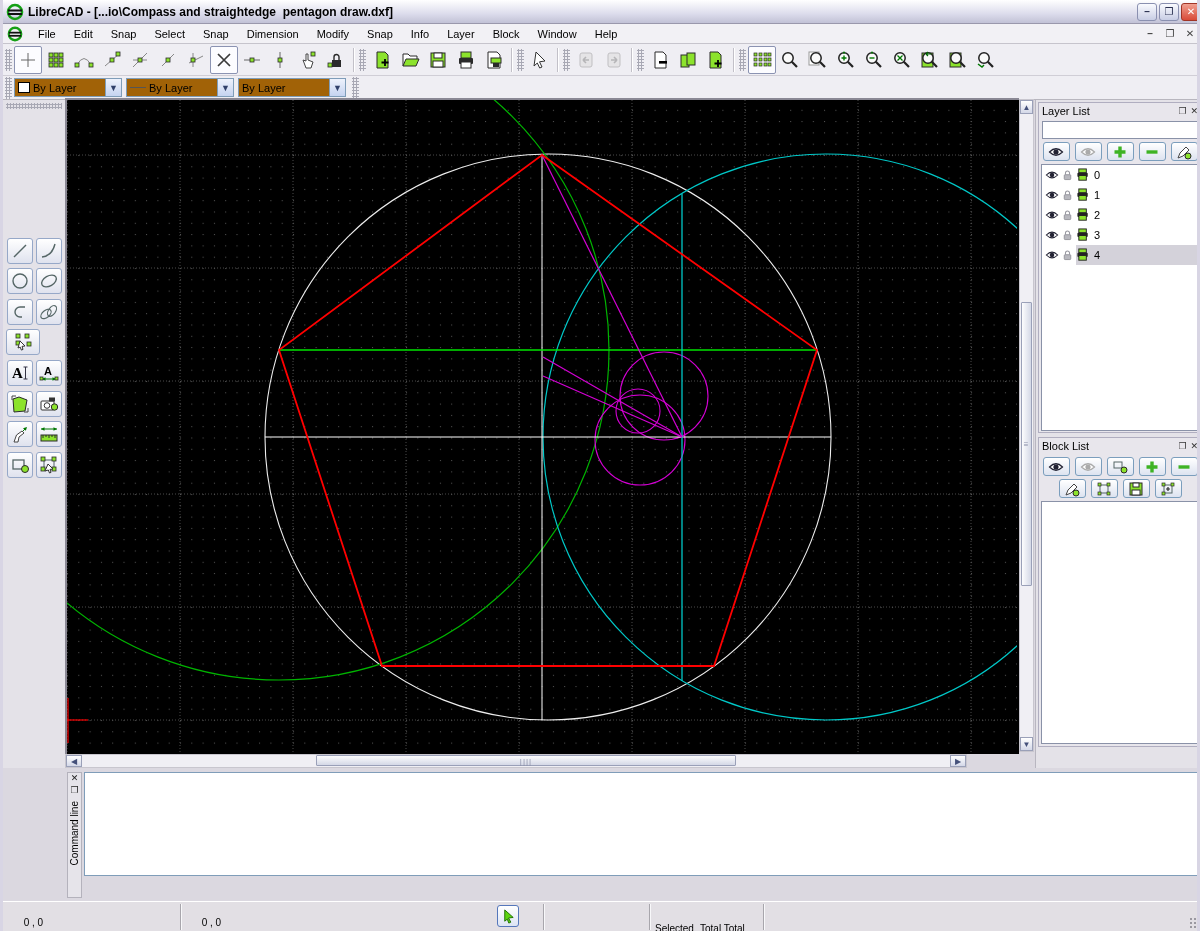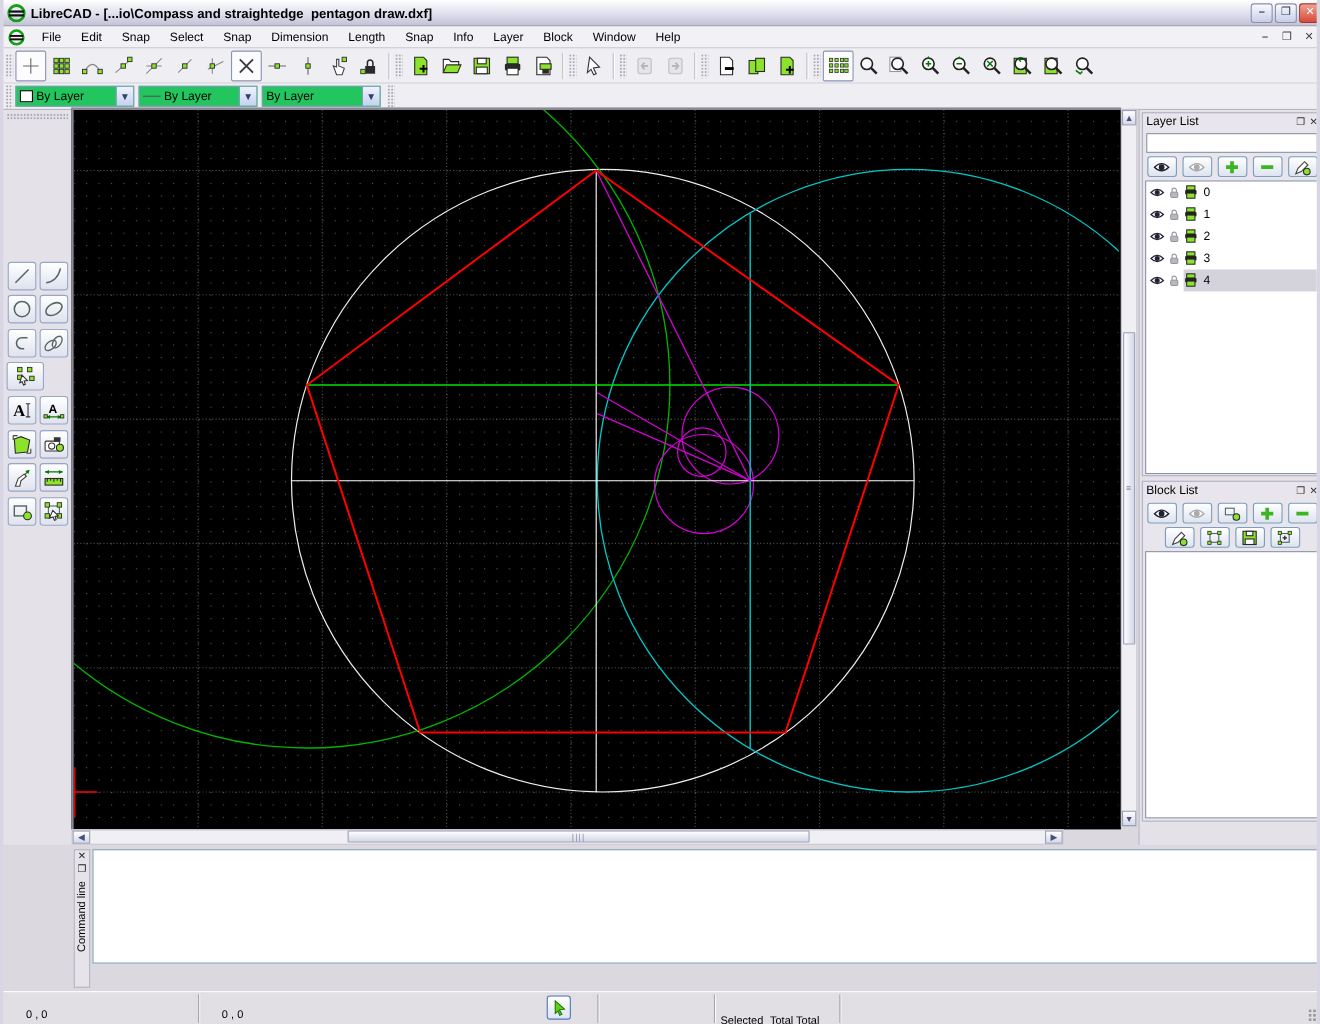--- a/index.html
+++ b/index.html
@@ -27,21 +27,21 @@
   .toolbar1{position:absolute;left:0;top:44px;width:1200px;height:32px;background:#efeef3;
     border-bottom:1px solid #d0ced6;display:flex;align-items:center;}
   .toolbar2{position:absolute;left:0;top:76px;width:1200px;height:24px;background:#efeef3;
     border-bottom:1px solid #b8b6be;display:flex;align-items:center;}
   .handle{width:7px;height:22px;margin:0 2px;
     background-image:radial-gradient(#a8a8b4 1px,transparent 1.2px);background-size:3px 3px;}
   .tbtn{width:28px;height:28px;display:flex;align-items:center;justify-content:center;border:1px solid transparent;}
   .tbtn.pressed{background:#fcfcff;border:1px solid #8b93b2;border-radius:2px;}
   .tbtn.disabled{opacity:.55;}
   .sep{width:1px;height:24px;background:#c2c0c8;box-shadow:1px 0 0 #fff;margin:0 3px;}
-  .combo{height:19px;background:#22c55e;border:1px solid #7f9db9;display:flex;align-items:center;margin-right:4px;}
+  .combo{height:19px;background:#a16207;border:1px solid #7f9db9;display:flex;align-items:center;margin-right:4px;}
   .combo .ctext{flex:1;padding-left:3px;}
   .combo .carrow{width:16px;height:17px;background:linear-gradient(#eef2fc,#c5d3f0);
     border-left:1px solid #7f9db9;display:flex;align-items:center;justify-content:center;
     color:#30406a;font-size:9px;}
   .swatch-rect{width:12px;height:11px;border:1px solid #000;background:#fff;margin-left:3px;}
   .swatch-line{width:16px;height:1px;background:#555;margin-left:3px;}
   
   .leftdock{position:absolute;left:0;top:100px;width:62px;height:668px;background:#e4e2e8;}
   .leftdock .handle-h{position:absolute;left:3px;top:3px;width:56px;height:6px;
      background-image:radial-gradient(#a8a8b4 1px,transparent 1.2px);background-size:3px 3px;}
@@ -127,21 +127,21 @@
       <rect x="2" y="6.5" width="14" height="2" fill="#111"></rect>
       <rect x="2" y="10" width="14" height="2" fill="#111"></rect>
     </svg>
     <span id="menuitems" style="display:flex">
         <span class="menuitem">File</span>
         <span class="menuitem">Edit</span>
         <span class="menuitem">Snap</span>
         <span class="menuitem">Select</span>
         <span class="menuitem">Snap</span>
         <span class="menuitem">Dimension</span>
-        <span class="menuitem">Length</span>
+        <span class="menuitem">Modify</span>
         <span class="menuitem">Snap</span>
         <span class="menuitem">Info</span>
         <span class="menuitem">Layer</span>
         <span class="menuitem">Block</span>
         <span class="menuitem">Window</span>
         <span class="menuitem">Help</span>
       </span>
     <span class="mdibtns">
       <span class="mdibtn">–</span>
       <span class="mdibtn">❐</span>

